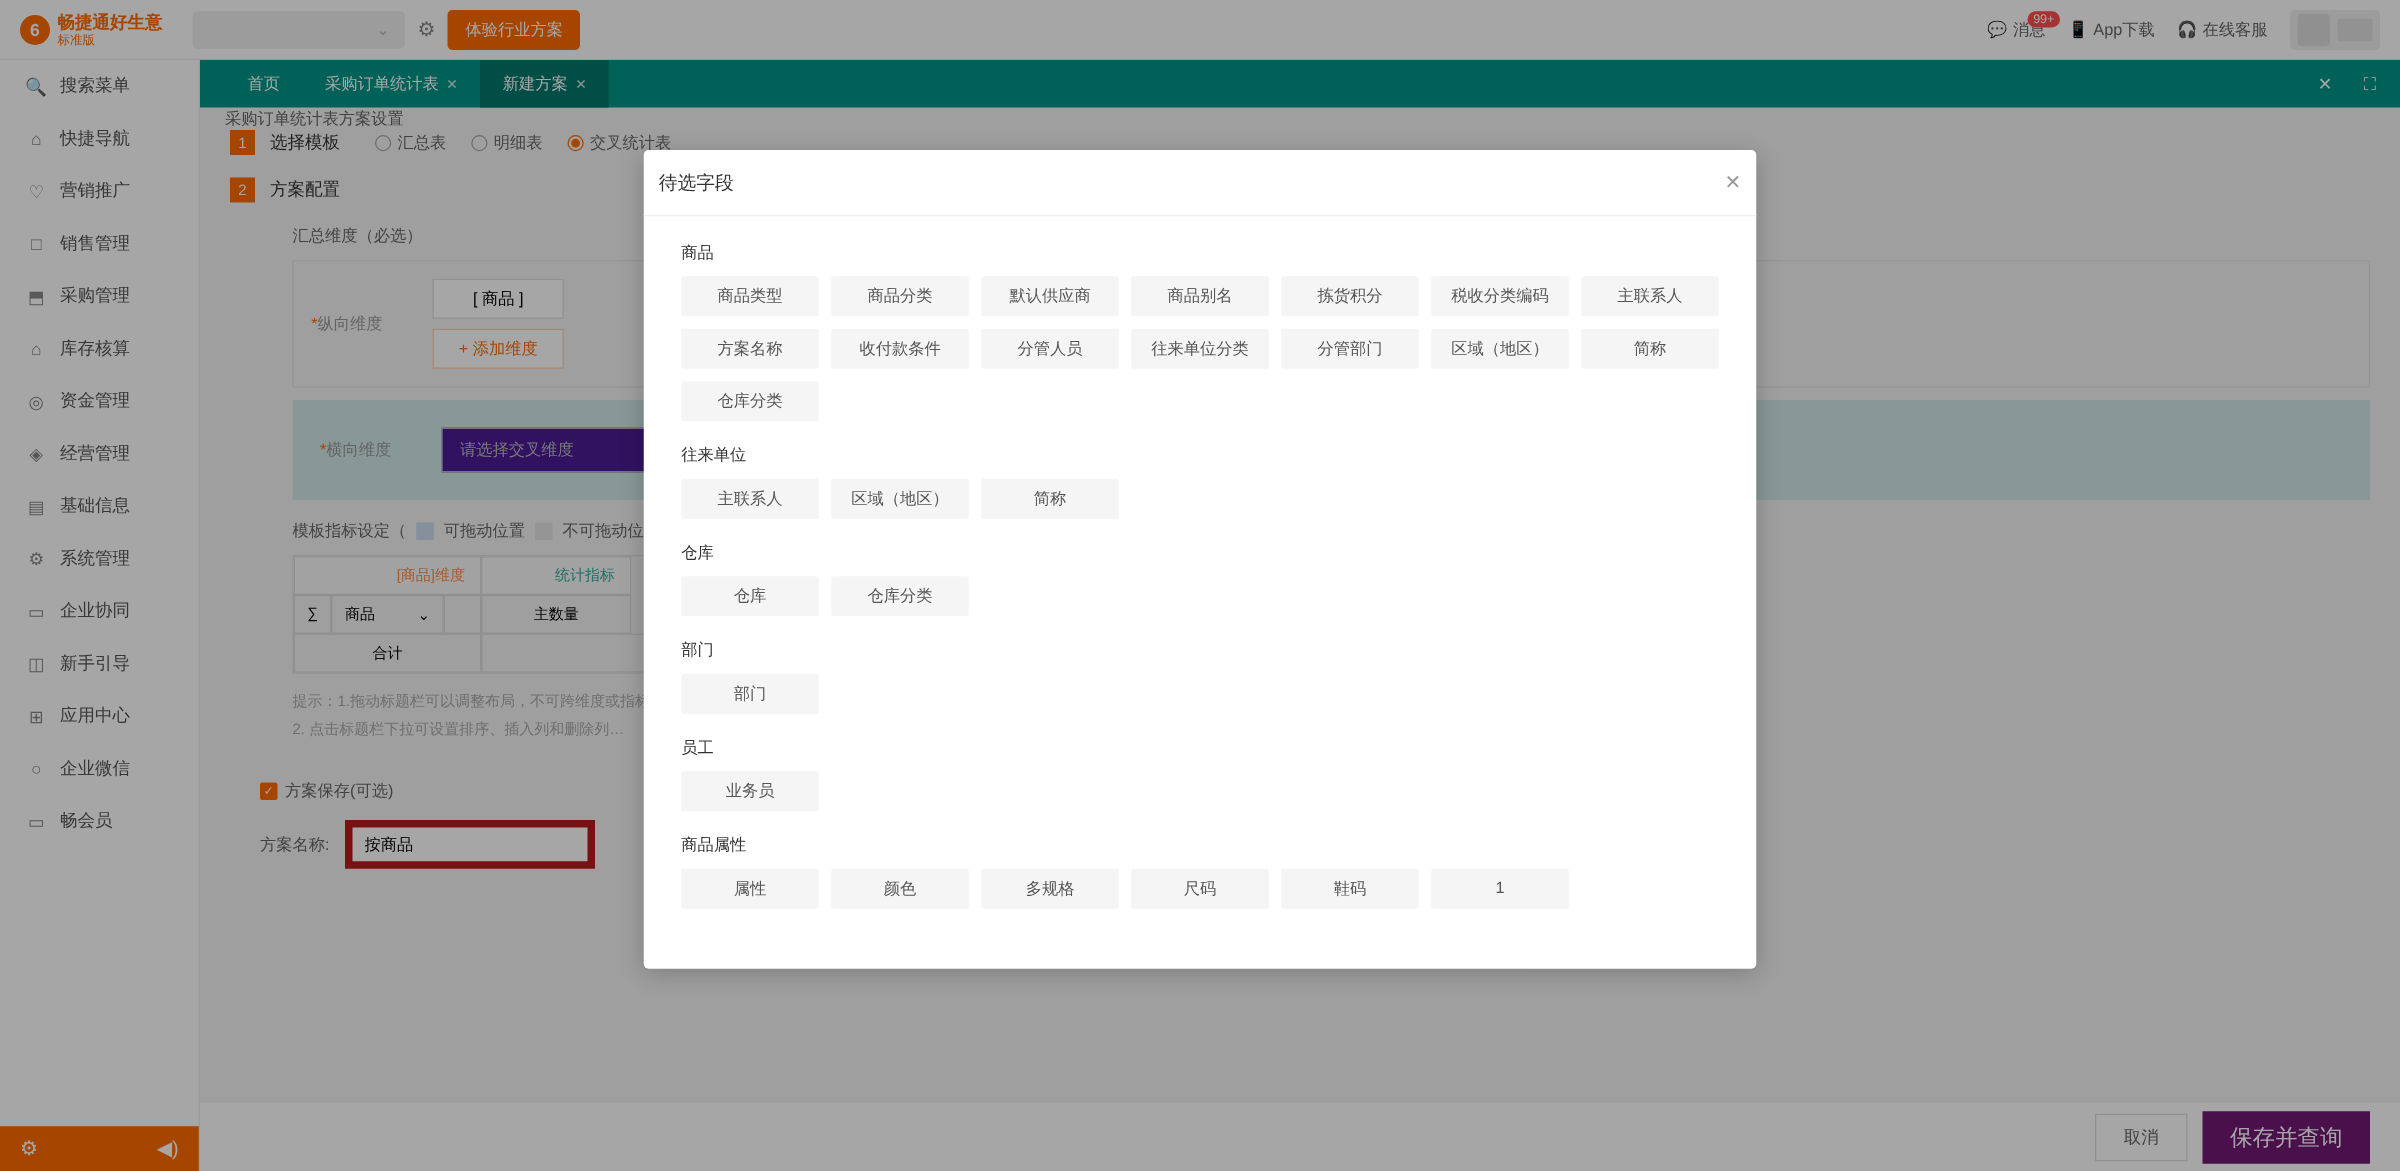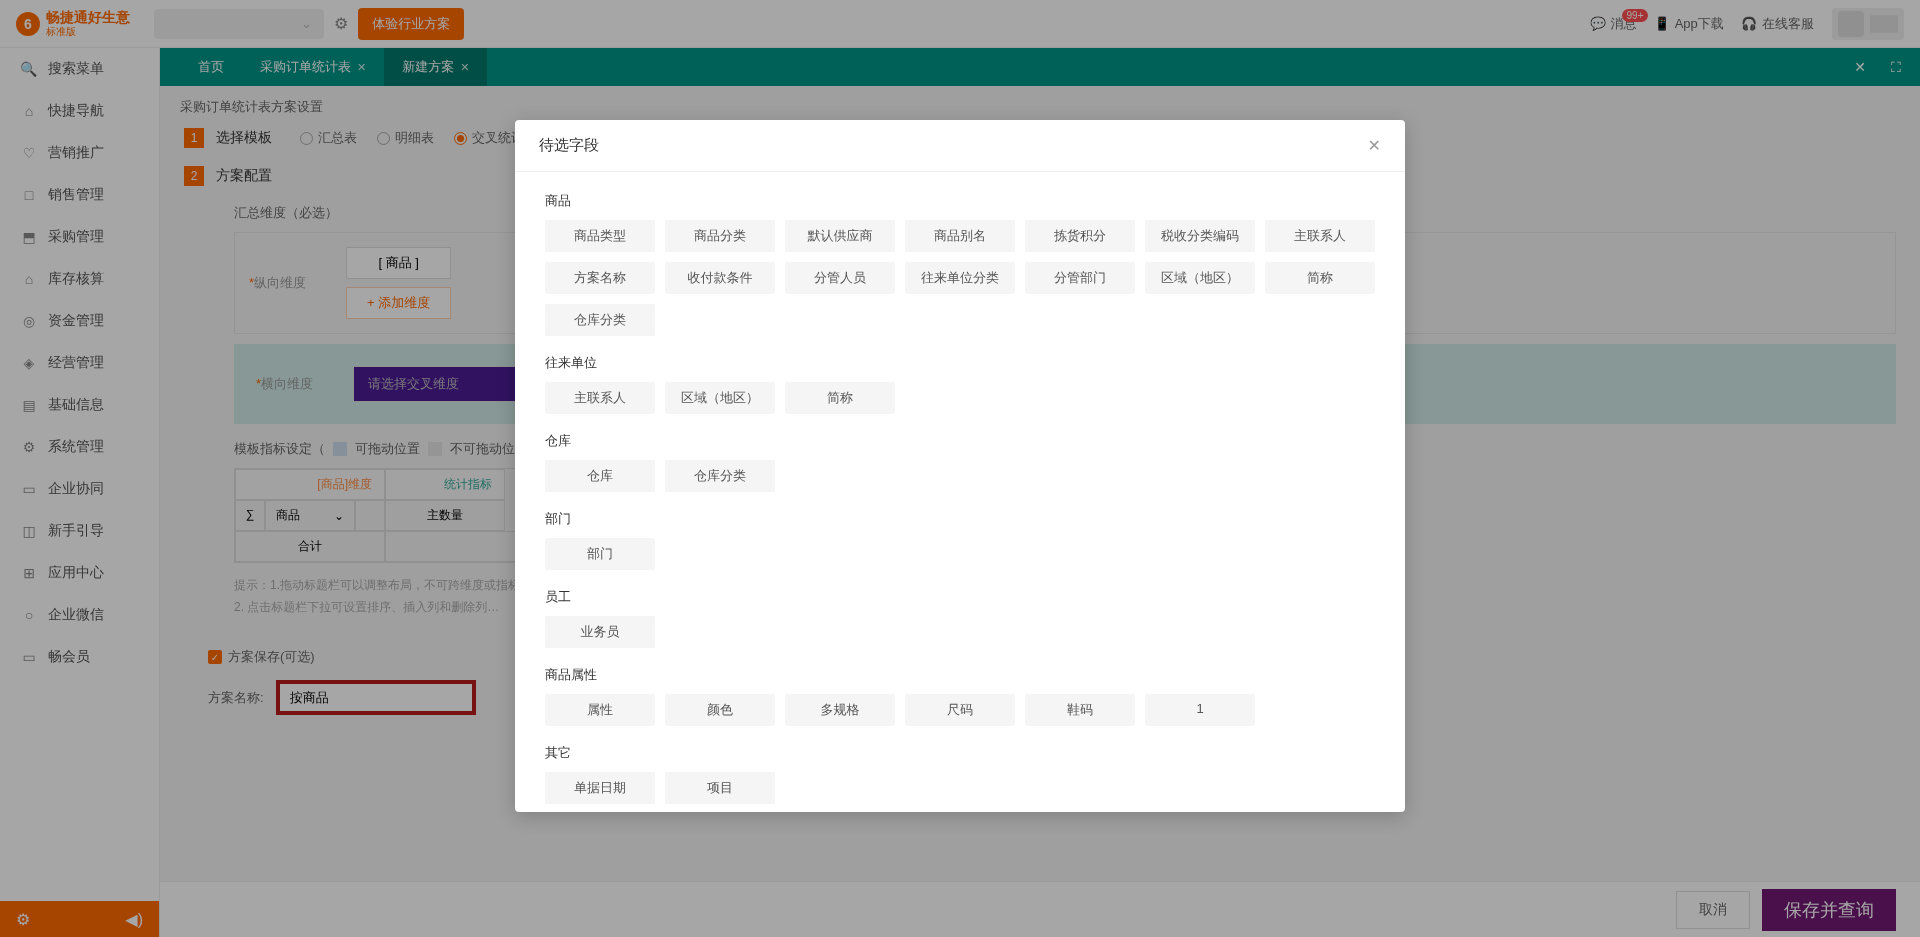--- a/index.html
+++ b/index.html
@@ -30,21 +30,21 @@
 
 
 .main { position: absolute; left: 160px; top: 48px; right: 0; bottom: 0; display: flex; flex-direction: column; }
 .tabs { height: 38px; background: #009688; display: flex; align-items: center; padding-left: 20px; }
 .tab { padding: 0 18px; height: 100%; display: flex; align-items: center; color: #fff; font-size: 13px; gap: 6px; }
 .tab.active { background: #00796b; }
 .tab-close { font-size: 11px; opacity: 0.8; }
 .tabs-right { margin-left: auto; display: flex; gap: 8px; padding-right: 10px; }
 .tabs-icon { width: 28px; height: 28px; display: flex; align-items: center; justify-content: center; color: #fff; font-size: 14px; }
 
-.breadcrumb { padding: 12px 20px; font-size: 13px; color: #666; }
+.breadcrumb { padding: 0 20px; font-size: 13px; color: #666; }
 
 .content { padding: 0 24px; flex: 1; }
 .step-row { display: flex; align-items: center; gap: 12px; margin-bottom: 18px; }
 .step-num { background: #ff6a00; color: #fff; width: 20px; height: 20px; display: flex; align-items: center; justify-content: center; font-size: 12px; }
 .step-label { font-size: 14px; color: #333; }
 .radio-group { display: flex; gap: 20px; margin-left: 16px; font-size: 13px; color: #666; }
 .radio-item { display: flex; align-items: center; gap: 5px; }
 .radio { width: 13px; height: 13px; border: 1px solid #aaa; border-radius: 50%; display: inline-flex; align-items: center; justify-content: center; }
 .radio.checked { border-color: #ff6a00; }
 .radio.checked::after { content: ""; width: 7px; height: 7px; background: #ff6a00; border-radius: 50%; }
@@ -77,30 +77,30 @@
 .qty-cell { width: 120px; }
 .total-row { display: flex; }
 .total-cell { width: 150px; text-align: center; border: 1px solid #ddd; padding: 6px; font-size: 12px; }
 
 .hint { margin-top: 12px; font-size: 12px; color: #aaa; line-height: 1.8; margin-left: 50px; }
 
 .save-row { margin-top: 30px; padding-left: 24px; }
 .checkbox-row { display: flex; align-items: center; gap: 6px; font-size: 13px; color: #666; margin-bottom: 14px; }
 .checkbox { width: 14px; height: 14px; background: #ff6a00; border-radius: 2px; display: flex; align-items: center; justify-content: center; color: #fff; font-size: 10px; }
 .name-row { display: flex; align-items: center; gap: 12px; font-size: 13px; color: #666; }
-.name-input { border: 4px solid #b91c1c; padding: 6px 10px; font-size: 13px; width: 200px; }
+.name-input { border: 6px solid #b91c1c; padding: 6px 10px; font-size: 13px; width: 200px; }
 
 .footer-bar { position: absolute; bottom: 0; left: 160px; right: 0; height: 56px; background: #fff; border-top: 1px solid #eee; display: flex; align-items: center; justify-content: flex-end; gap: 12px; padding-right: 24px; }
 .btn-cancel { padding: 9px 22px; border: 1px solid #ddd; font-size: 14px; color: #666; background: #fff; }
 .btn-save { padding: 9px 22px; background: #701a75; color: #fff; font-size: 18px; font-family: Liberation Mono, monospace; }
 
 
 .overlay { position: absolute; inset: 0; background: rgba(0,0,0,0.35); z-index: 100; }
 .modal { position: absolute; top: 120px; left: 50%; transform: translateX(-50%); width: 890px; background: #fff; border-radius: 4px; z-index: 101; box-shadow: 0 4px 20px rgba(0,0,0,0.2); }
-.modal-header { padding: 16px 24px; display: flex; justify-content: space-between; align-items: center; border-bottom: 1px solid #eee; }
+.modal-header { padding: 16px 12px; display: flex; justify-content: space-between; align-items: center; border-bottom: 1px solid #eee; }
 .modal-title { font-size: 15px; color: #333; }
 .modal-close { font-size: 16px; color: #999; cursor: pointer; }
 .modal-body { padding: 20px 30px 30px; max-height: 640px; overflow-y: auto; }
 .field-group { margin-bottom: 18px; }
 .field-group-title { font-size: 13px; color: #333; margin-bottom: 10px; }
 .field-chips { display: flex; flex-wrap: wrap; gap: 10px; }
 .chip { background: #f5f5f5; padding: 7px 0; font-size: 13px; color: #555; text-align: center; width: 110px; border-radius: 2px; }
 </style>
 </head>
 <body>
@@ -381,21 +381,14 @@
         <div class="field-group-title">商品属性</div>
         <div class="field-chips">
           <div class="chip">属性</div>
           <div class="chip">颜色</div>
           <div class="chip">多规格</div>
           <div class="chip">尺码</div>
           <div class="chip">鞋码</div>
           <div class="chip">1</div>
         </div>
       </div>
-      <div class="field-group">
-        <div class="field-group-title">其它</div>
-        <div class="field-chips">
-          <div class="chip">单据日期</div>
-          <div class="chip">项目</div>
-        </div>
-      </div>
     </div>
 </div>
 
 </body></html>

